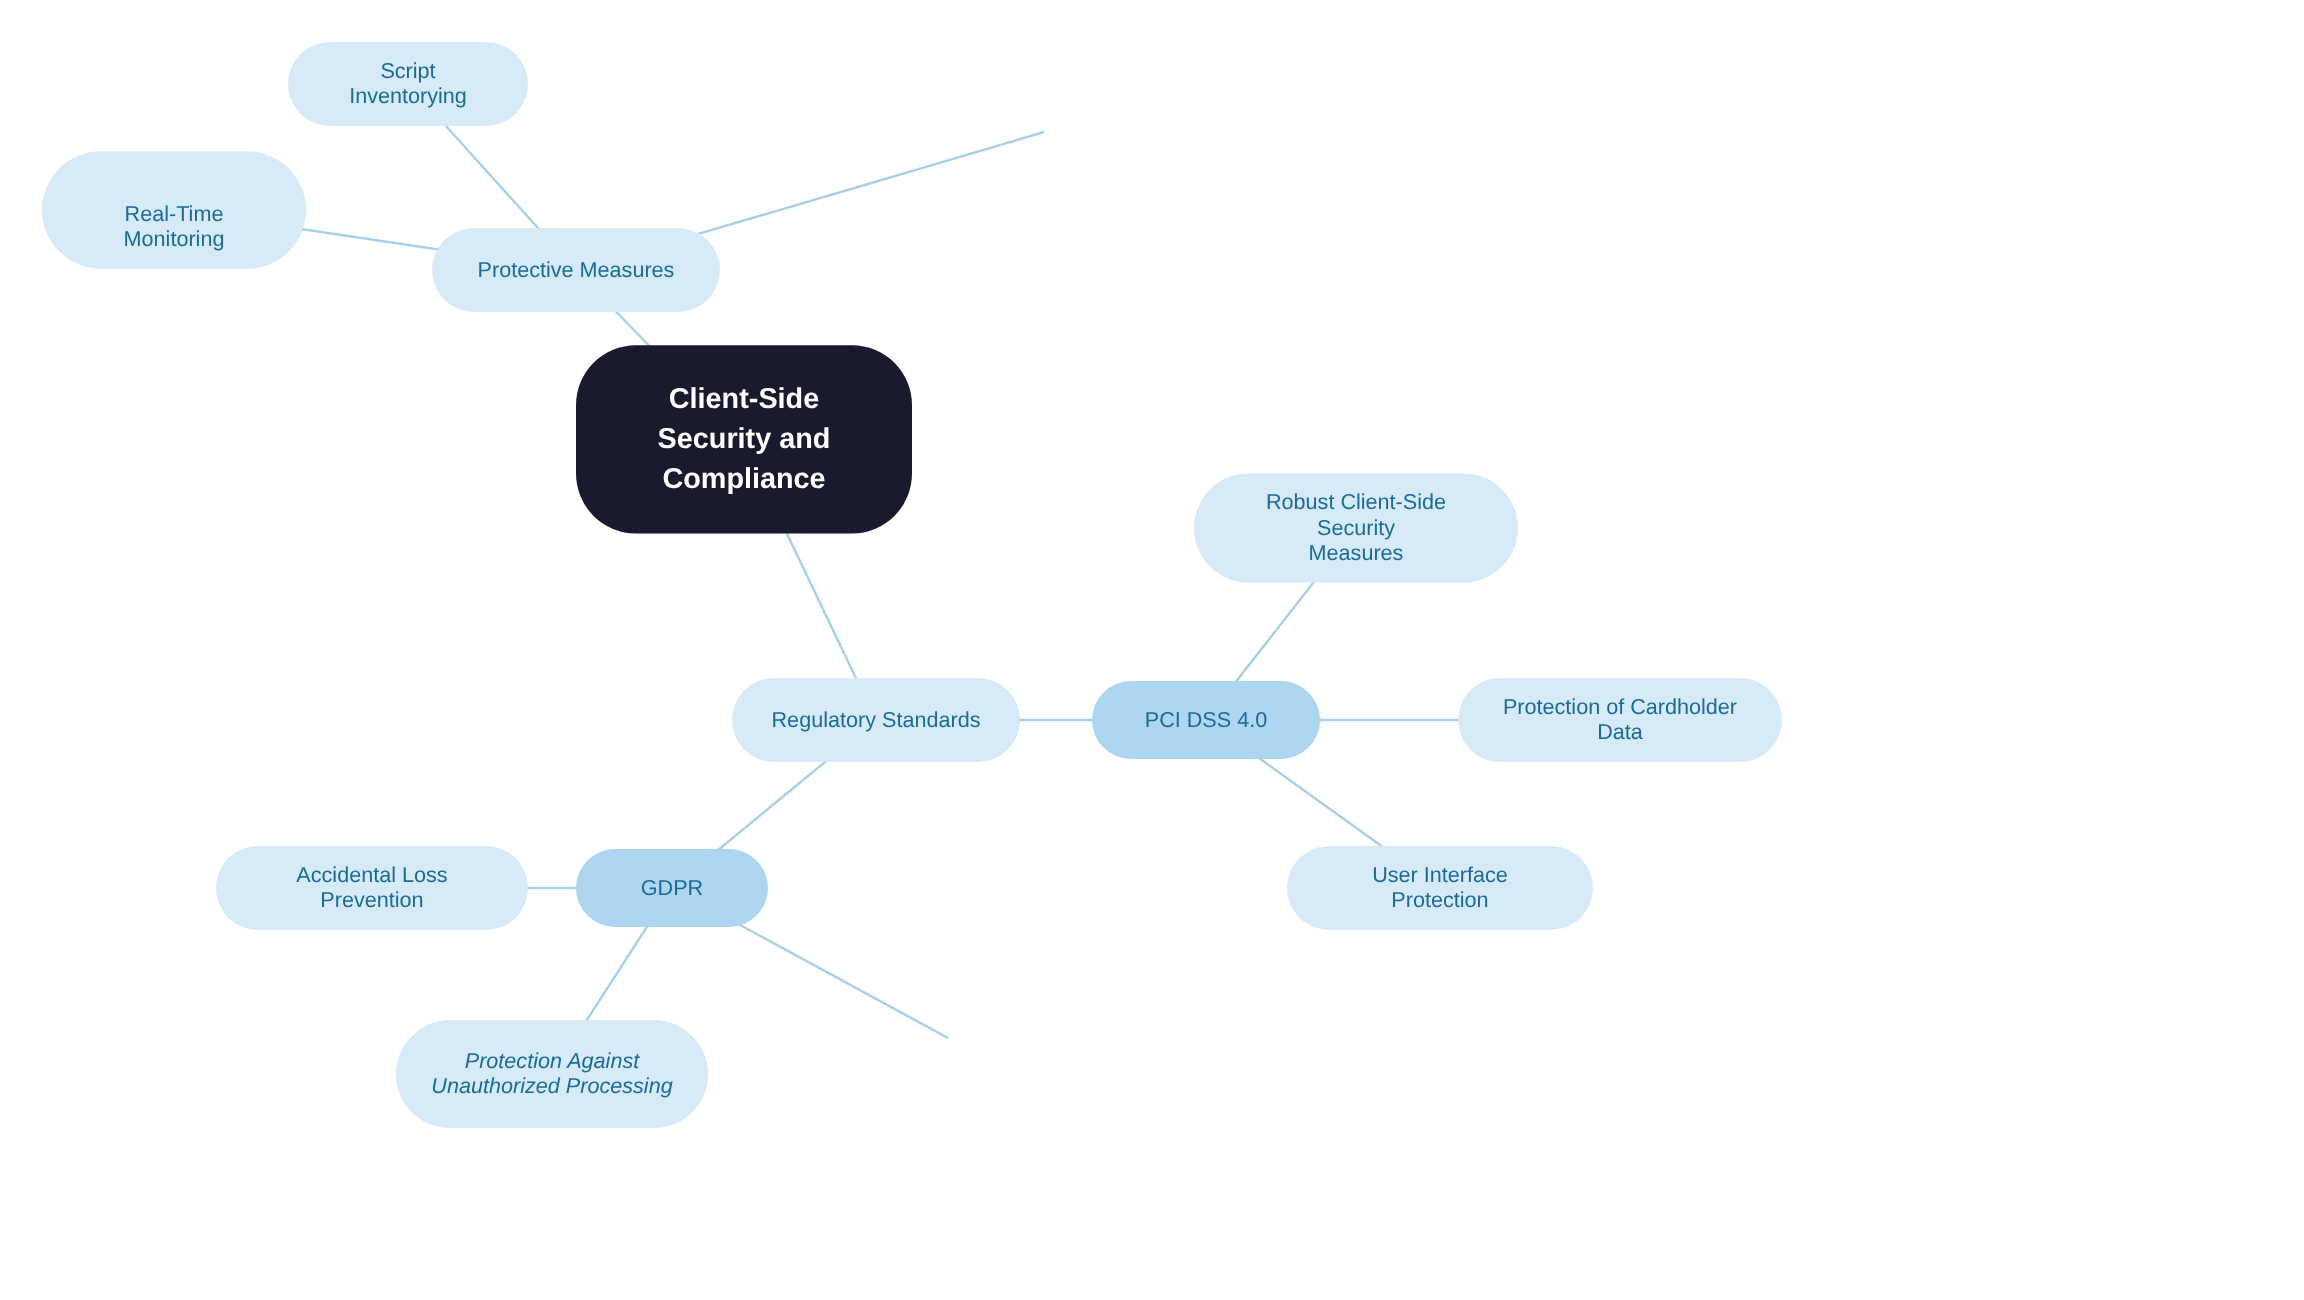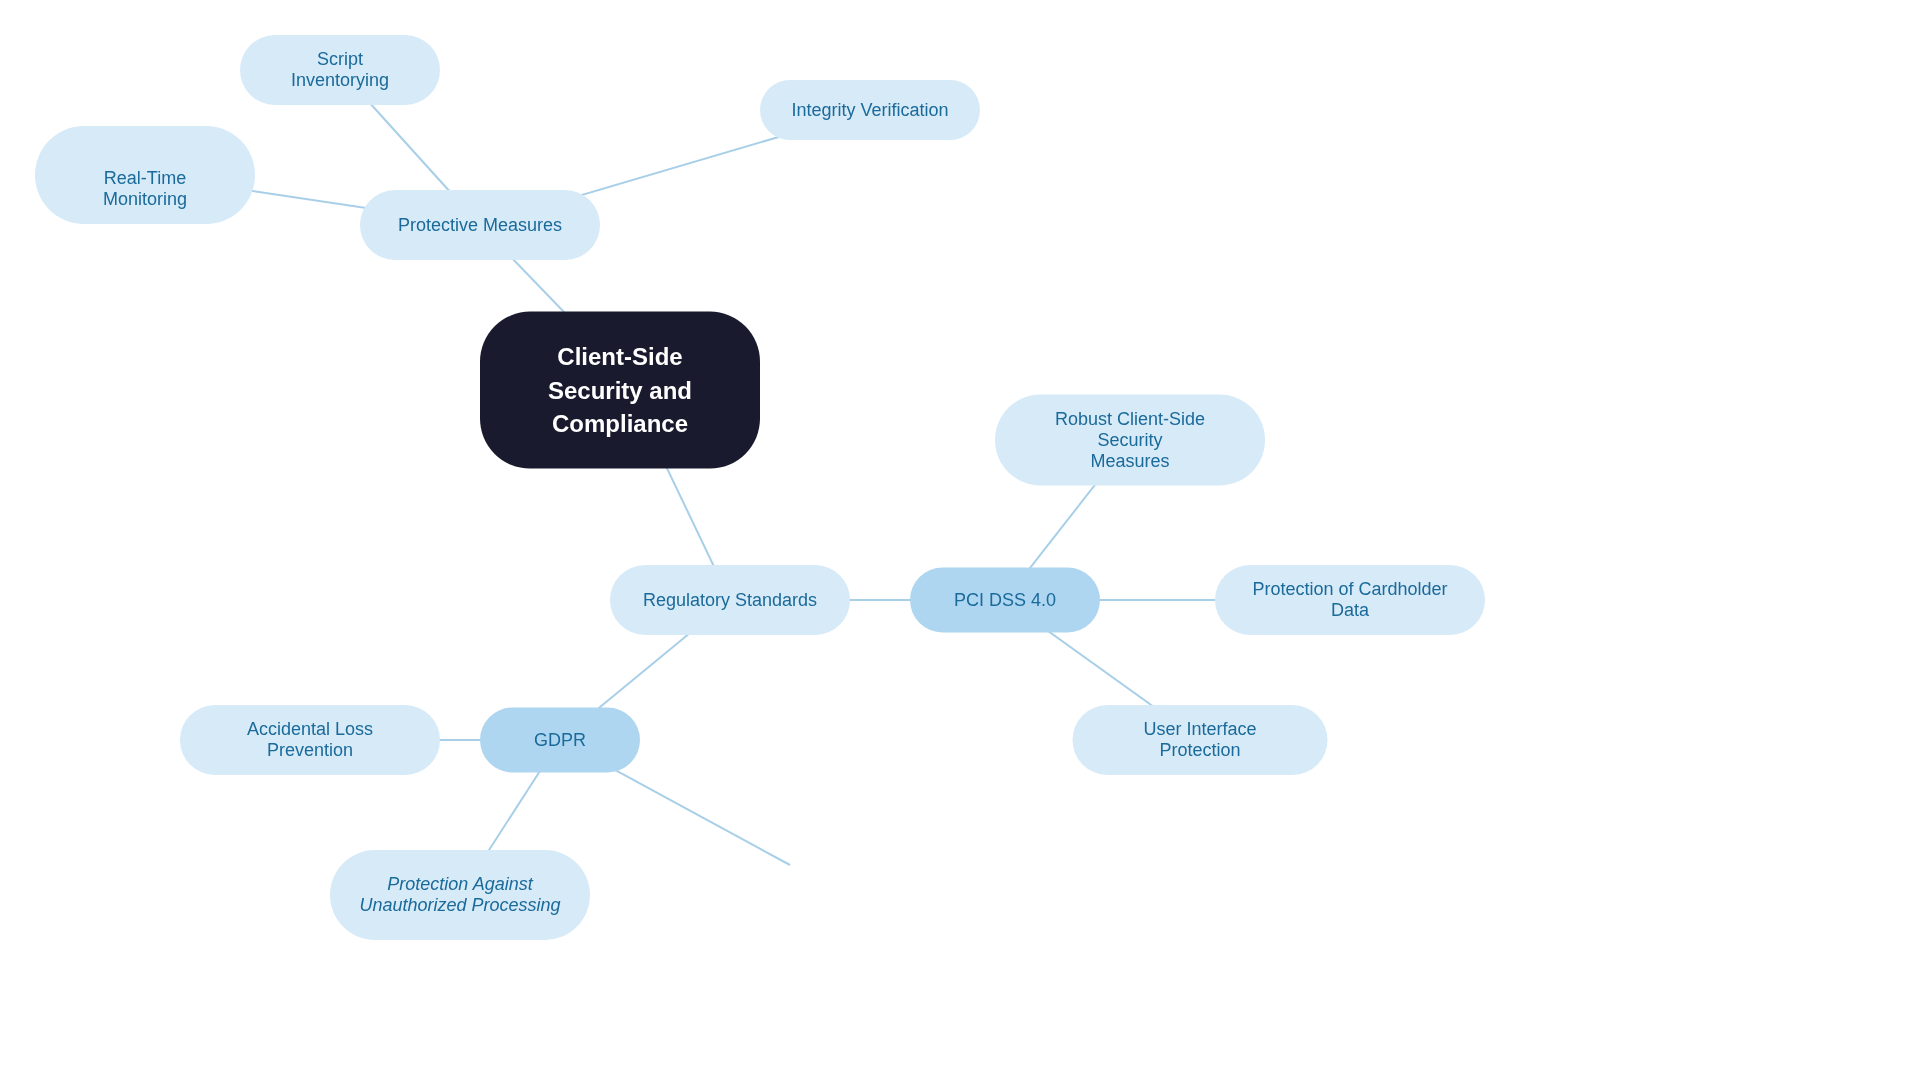--- a/index.html
+++ b/index.html
@@ -66,35 +66,32 @@
       <line x1="620" y1="370" x2="730" y2="600" stroke="#a8cfe8" stroke-width="2"></line>
       <line x1="730" y1="600" x2="560" y2="740" stroke="#a8cfe8" stroke-width="2"></line>
       <line x1="730" y1="600" x2="1005" y2="600" stroke="#a8cfe8" stroke-width="2"></line>
       <line x1="560" y1="740" x2="310" y2="740" stroke="#a8cfe8" stroke-width="2"></line>
       <line x1="560" y1="740" x2="460" y2="895" stroke="#a8cfe8" stroke-width="2"></line>
       <line x1="560" y1="740" x2="790" y2="865" stroke="#a8cfe8" stroke-width="2"></line>
       <line x1="1005" y1="600" x2="1130" y2="440" stroke="#a8cfe8" stroke-width="2"></line>
       <line x1="1005" y1="600" x2="1350" y2="600" stroke="#a8cfe8" stroke-width="2"></line>
       <line x1="1005" y1="600" x2="1200" y2="740" stroke="#a8cfe8" stroke-width="2"></line>
     </svg>
-<div class="node node-dark" style="left: 620px; top: 390px; width: 280px; min-height: 100px;">
+<div class="node node-dark" style="left: 620px; top: 366px; width: 280px; min-height: 100px;">
       <span style="white-space: pre-line;">Client-Side Security and
 Compliance</span>
     </div>
     <div class="node node-light" style="left: 480px; top: 225px; width: 240px; min-height: 70px;">
       <span style="white-space: pre-line;">Protective Measures</span>
     </div>
     <div class="node node-light" style="left: 340px; top: 70px; width: 200px; min-height: 60px;">
       <span style="white-space: pre-line;">Script Inventorying</span>
     </div>
     <div class="node node-light" style="left: 145px; top: 175px; width: 220px; min-height: 60px;">
       <span style="white-space: pre-line; margin-top: 28px;">Real-Time Monitoring</span>
-    </div>
-    <div class="node node-light" style="left: 870px; top: 110px; width: 220px; min-height: 60px;">
-      <span style="white-space: pre-line;">Integrity Verification</span>
     </div>
     <div class="node node-light" style="left: 730px; top: 600px; width: 240px; min-height: 70px;">
       <span style="white-space: pre-line;">Regulatory Standards</span>
     </div>
     <div class="node node-medium" style="left: 560px; top: 740px; width: 160px; min-height: 65px; text-align: right;">
       <span style="white-space: pre-line;">GDPR</span>
     </div>
     <div class="node node-medium" style="left: 1005px; top: 600px; width: 190px; min-height: 65px;">
       <span style="white-space: pre-line;">PCI DSS 4.0</span>
     </div>

